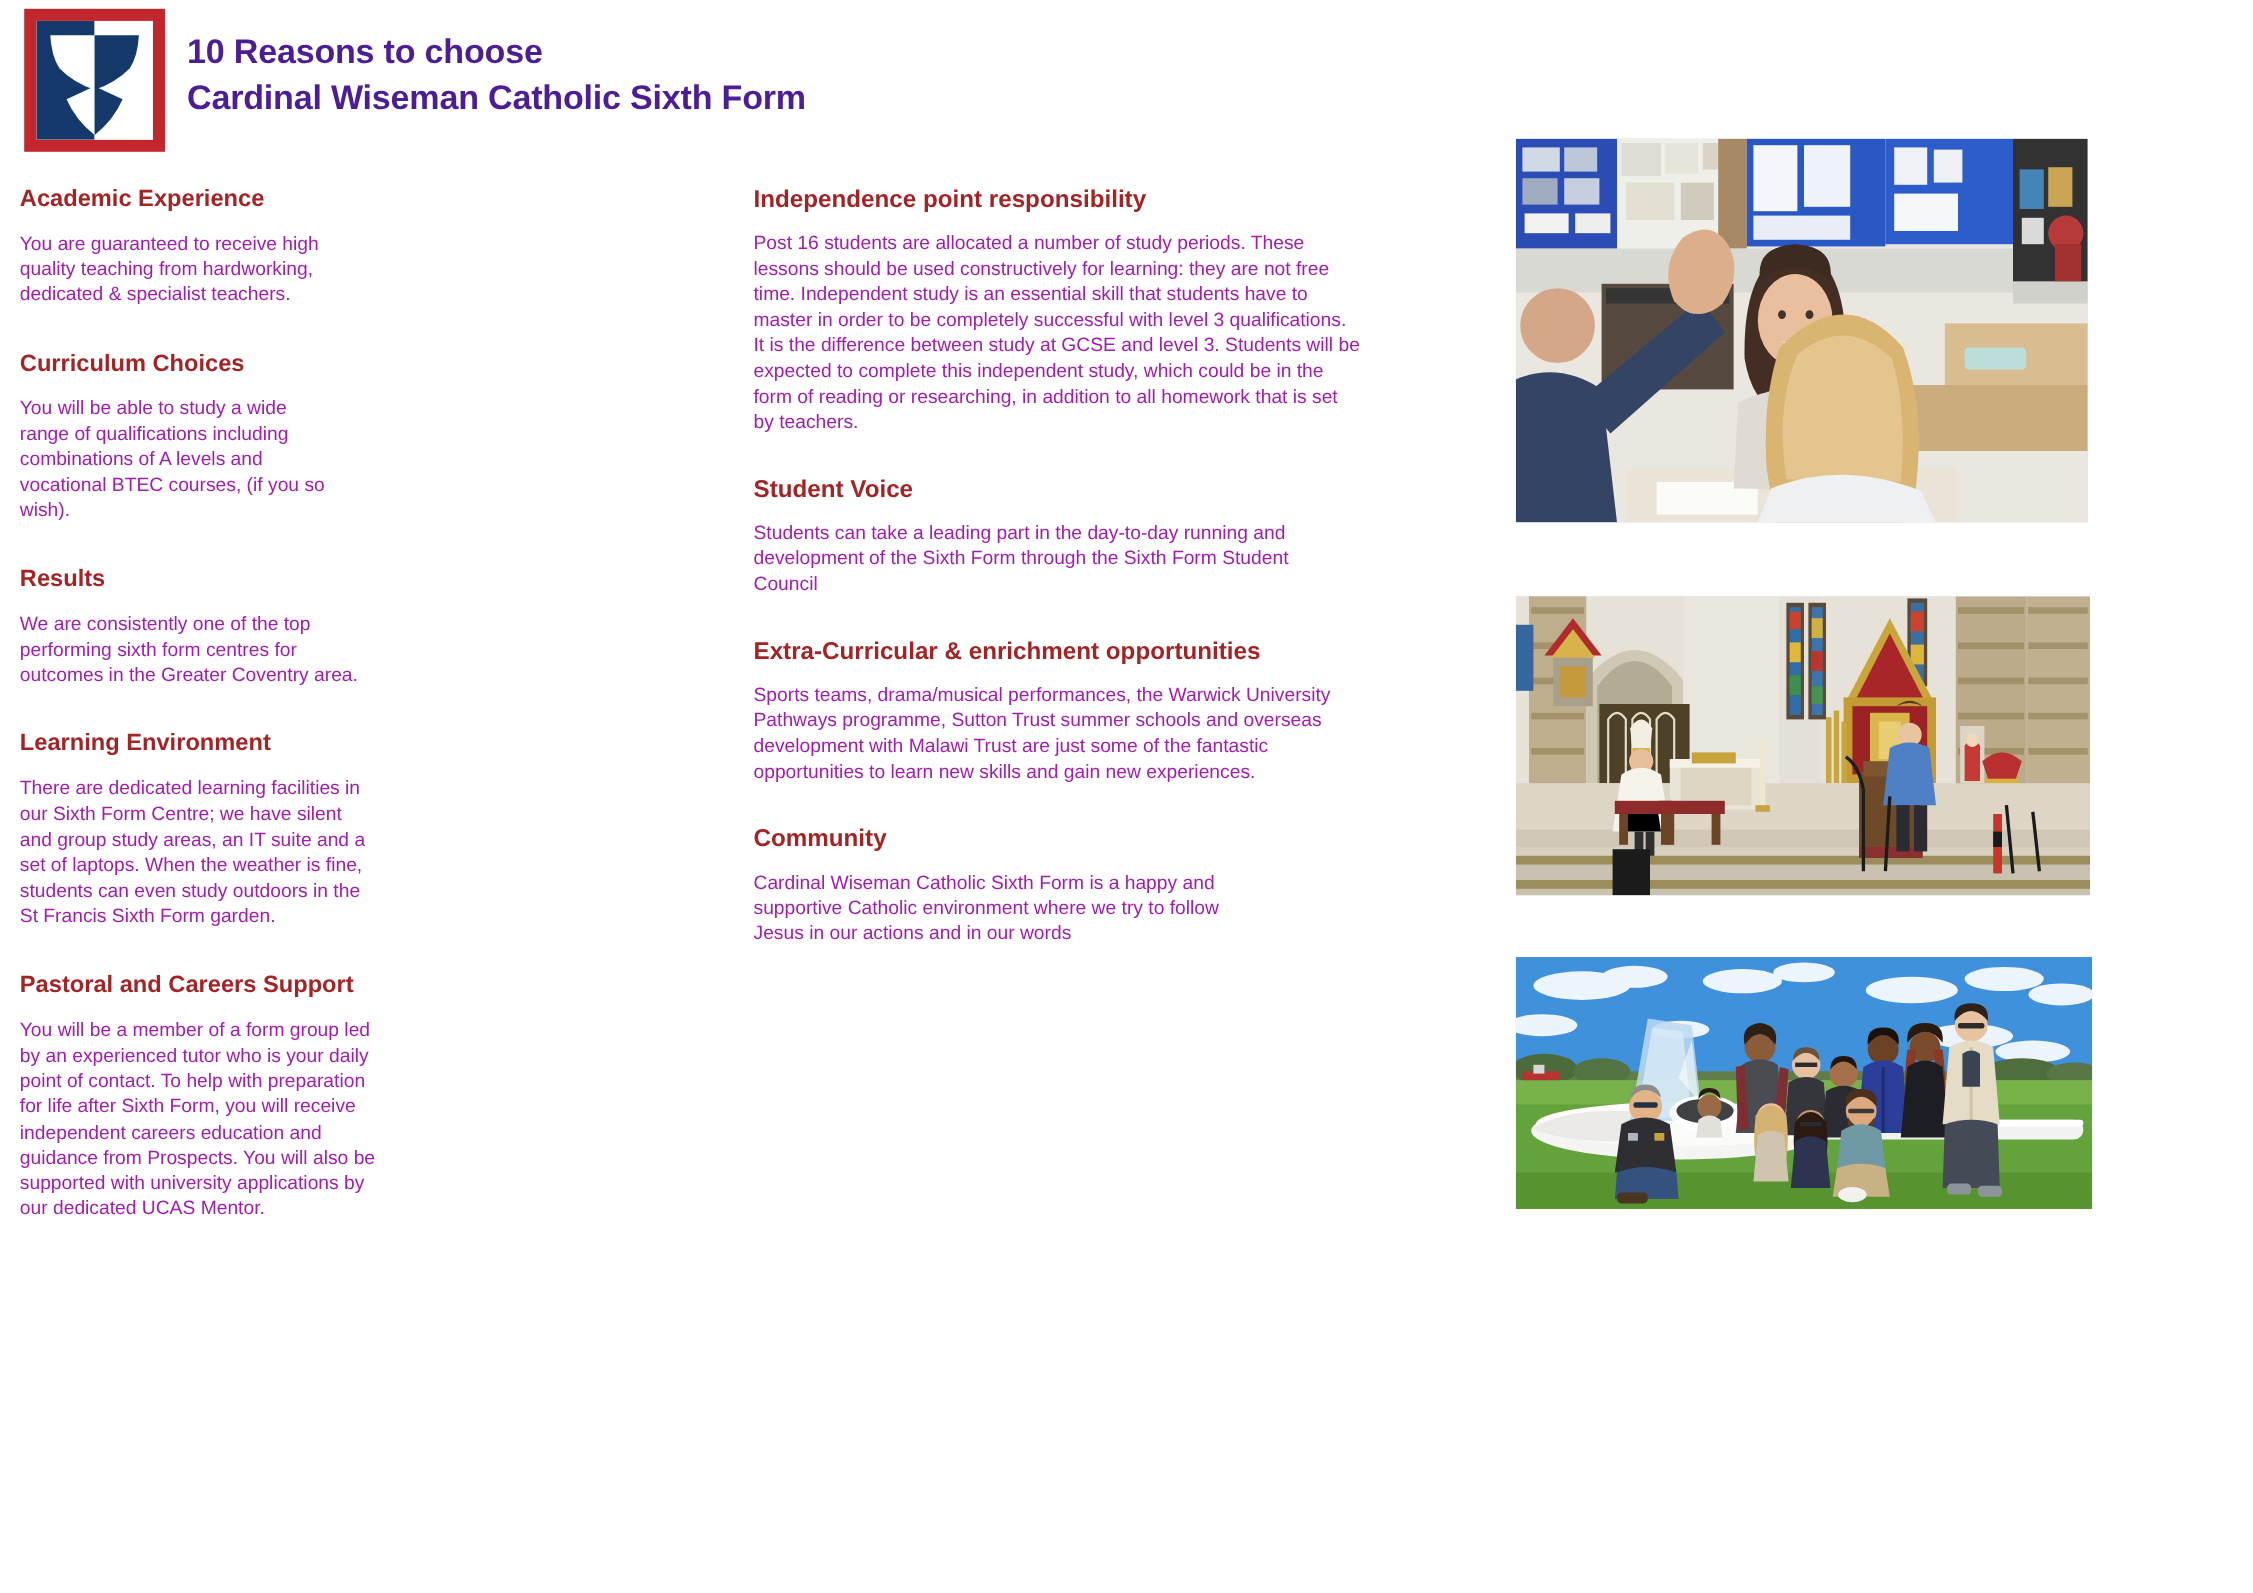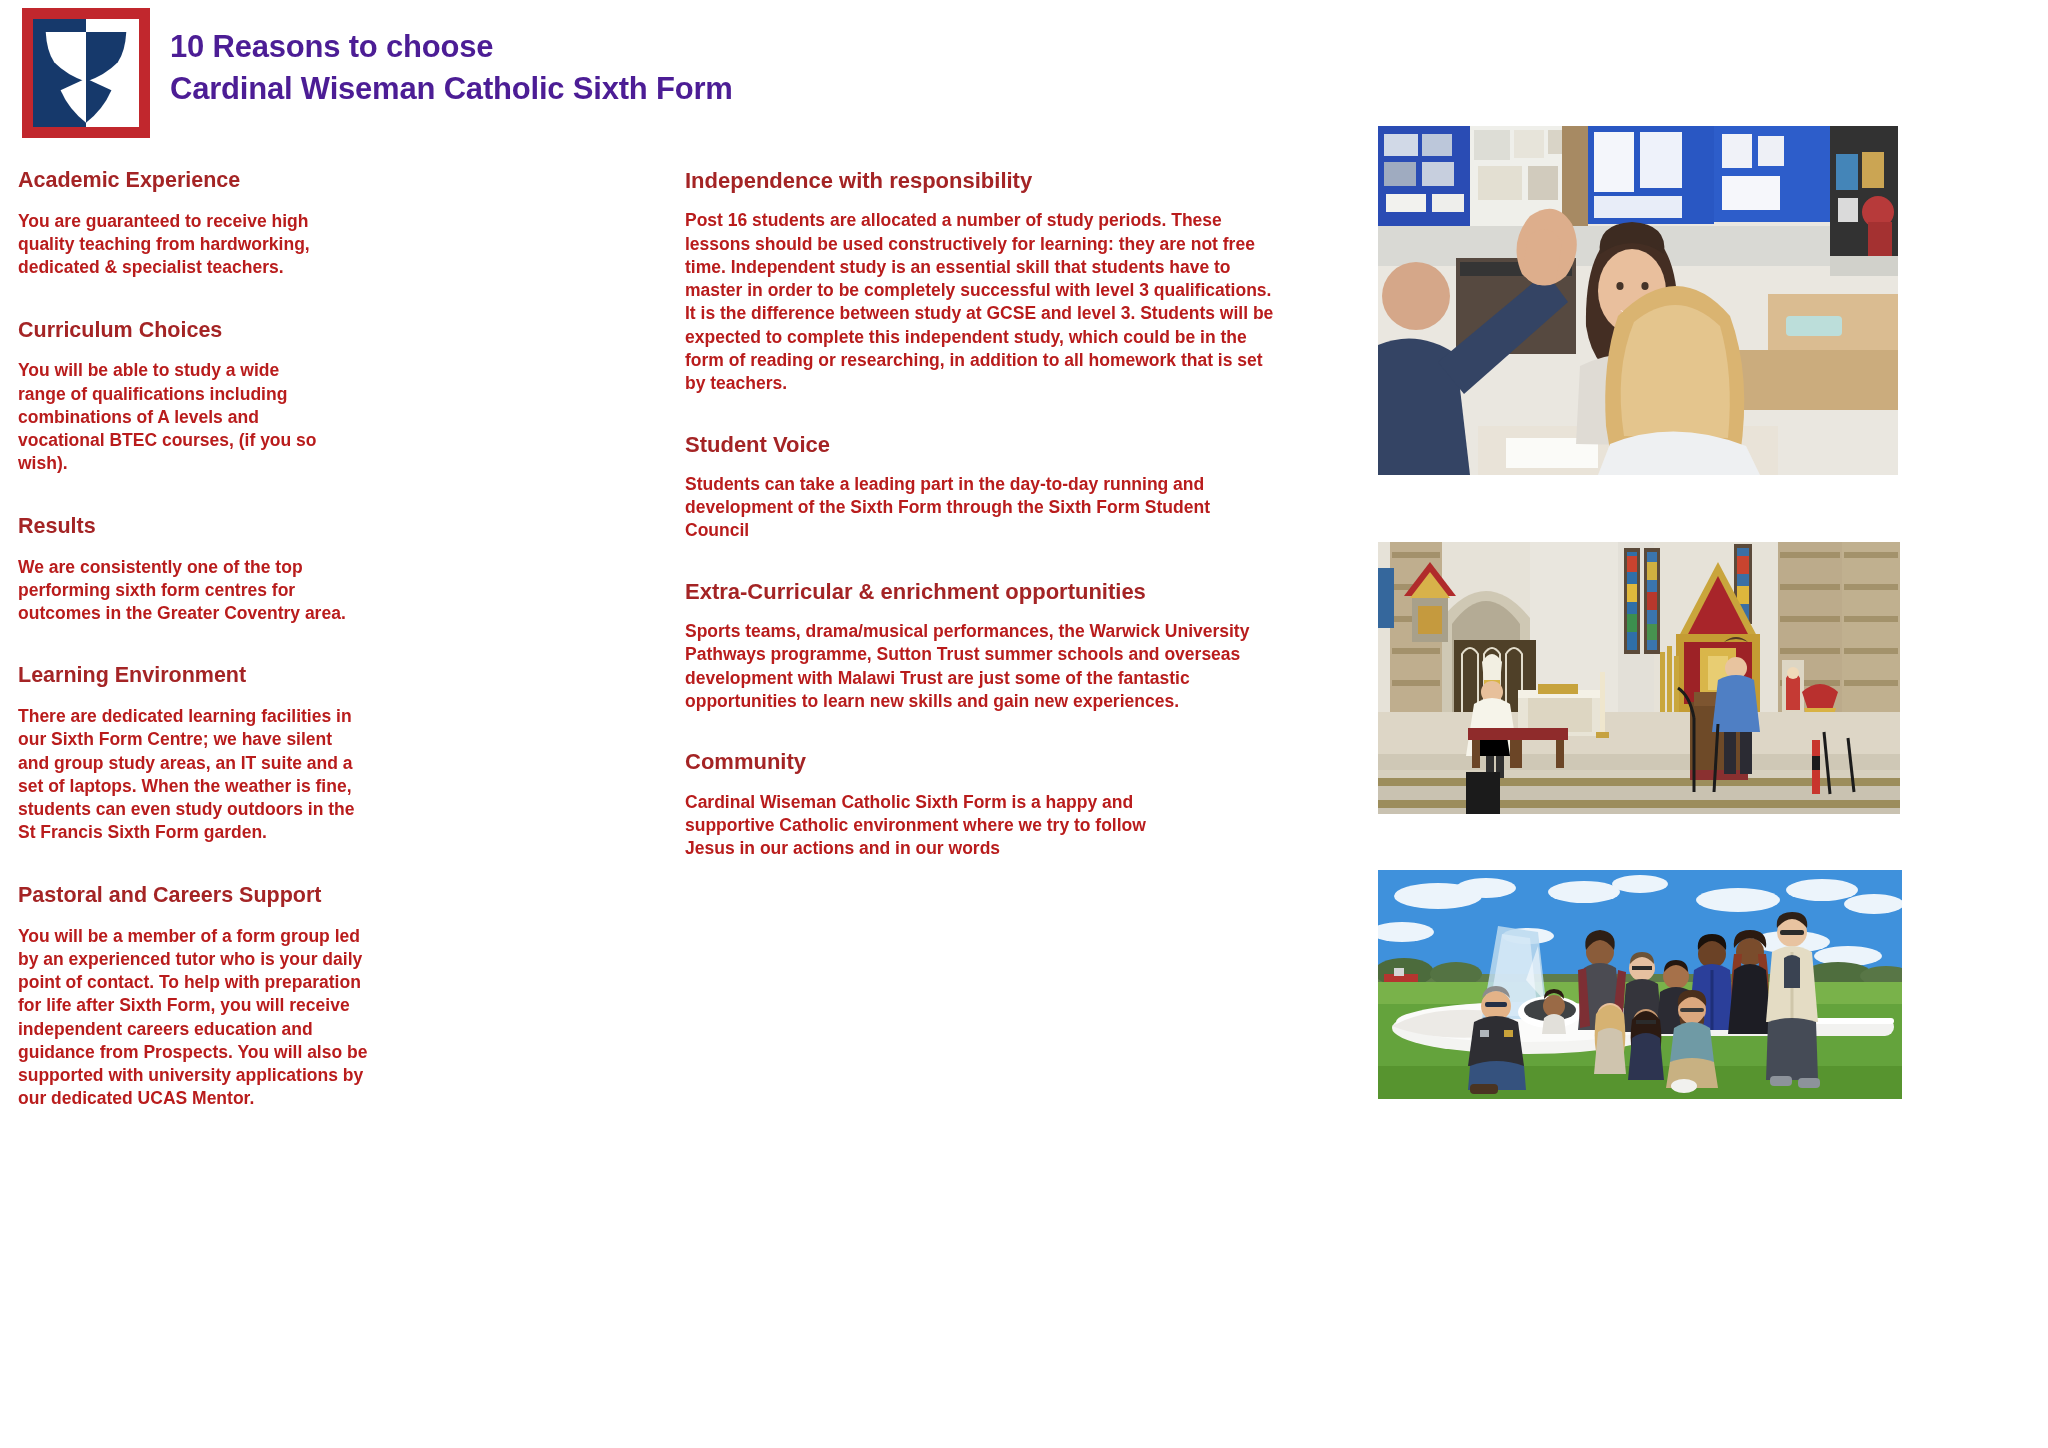--- a/index.html
+++ b/index.html
@@ -73,23 +73,22 @@
     color: #a42425;
     font-weight: bold;
     font-size: 21.5px;
     line-height: 1.2;
     margin: 0 0 14px 0;
   }
   .sec-body {
     font-size: 17.5px;
     line-height: 1.33;
     margin: 0 0 34px 0;
-    color: #b91c1c;
+    color: #a21caf;
     white-space: pre-line;
-    font-weight: bold;
   }
   .col-left .sec-head { margin-bottom: 16px; }
   .col-left .sec-body { margin-bottom: 38px; }
 
   
   .col-mid .sec-head {
     font-size: 22px;
     margin-bottom: 15px;
   }
   .col-mid .sec-body {
@@ -194,21 +193,21 @@
 supported with university applications by
 our dedicated UCAS Mentor.</p>
   </div>
 
 </div>
 
 <div class="col-mid">
 
 
   <div class="block">
-    <h2 class="sec-head">Independence with responsibility</h2>
+    <h2 class="sec-head">Independence point responsibility</h2>
     <p class="sec-body">Post 16 students are allocated a number of study periods. These
 lessons should be used constructively for learning: they are not free
 time. Independent study is an essential skill that students have to
 master in order to be completely successful with level 3 qualifications.
 It is the difference between study at GCSE and level 3. Students will be
 expected to complete this independent study, which could be in the
 form of reading or researching, in addition to all homework that is set
 by teachers.</p>
   </div>
 

